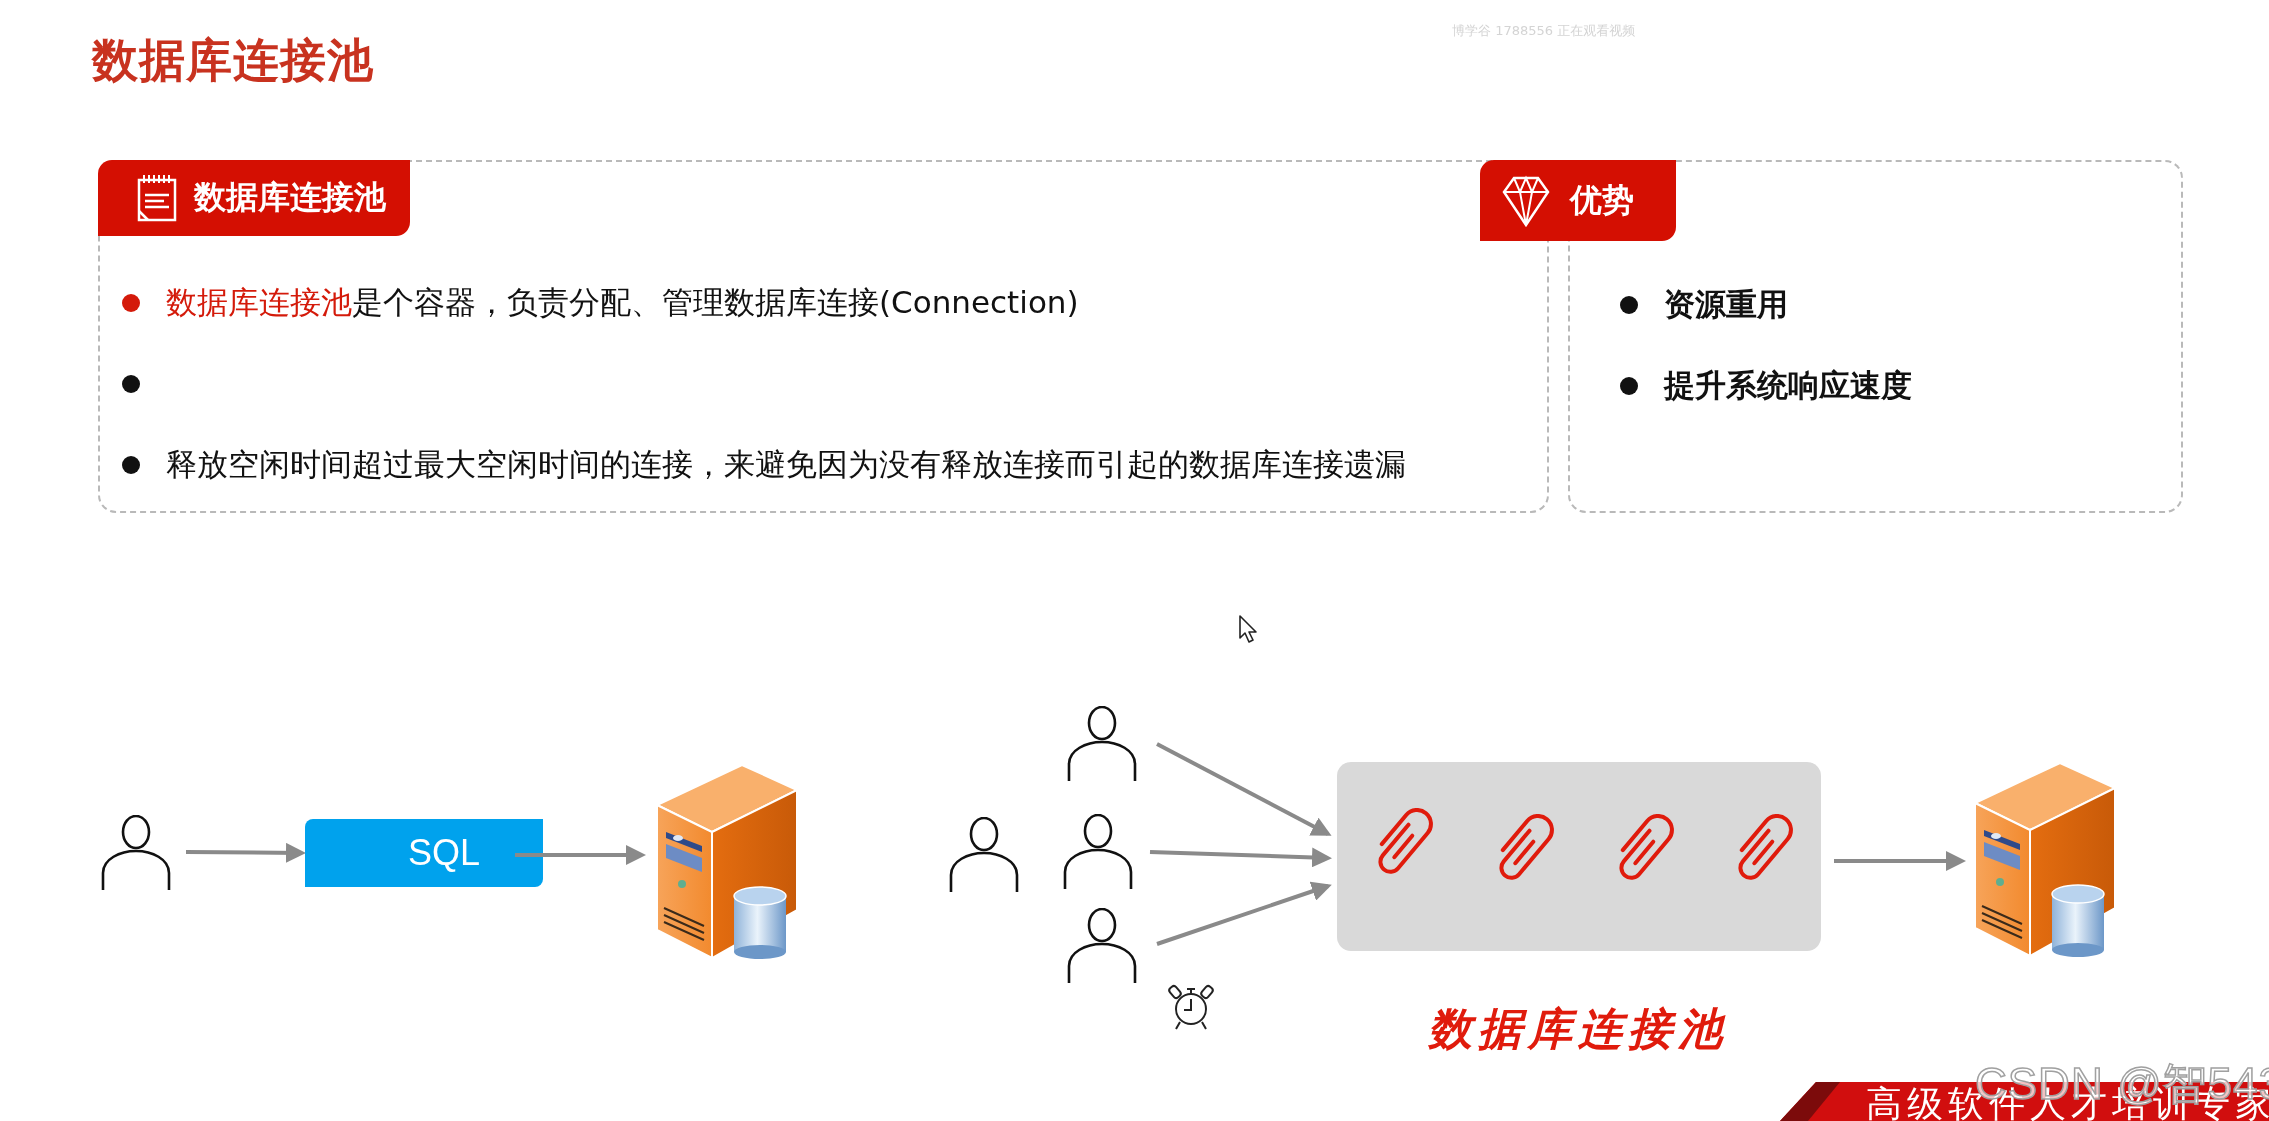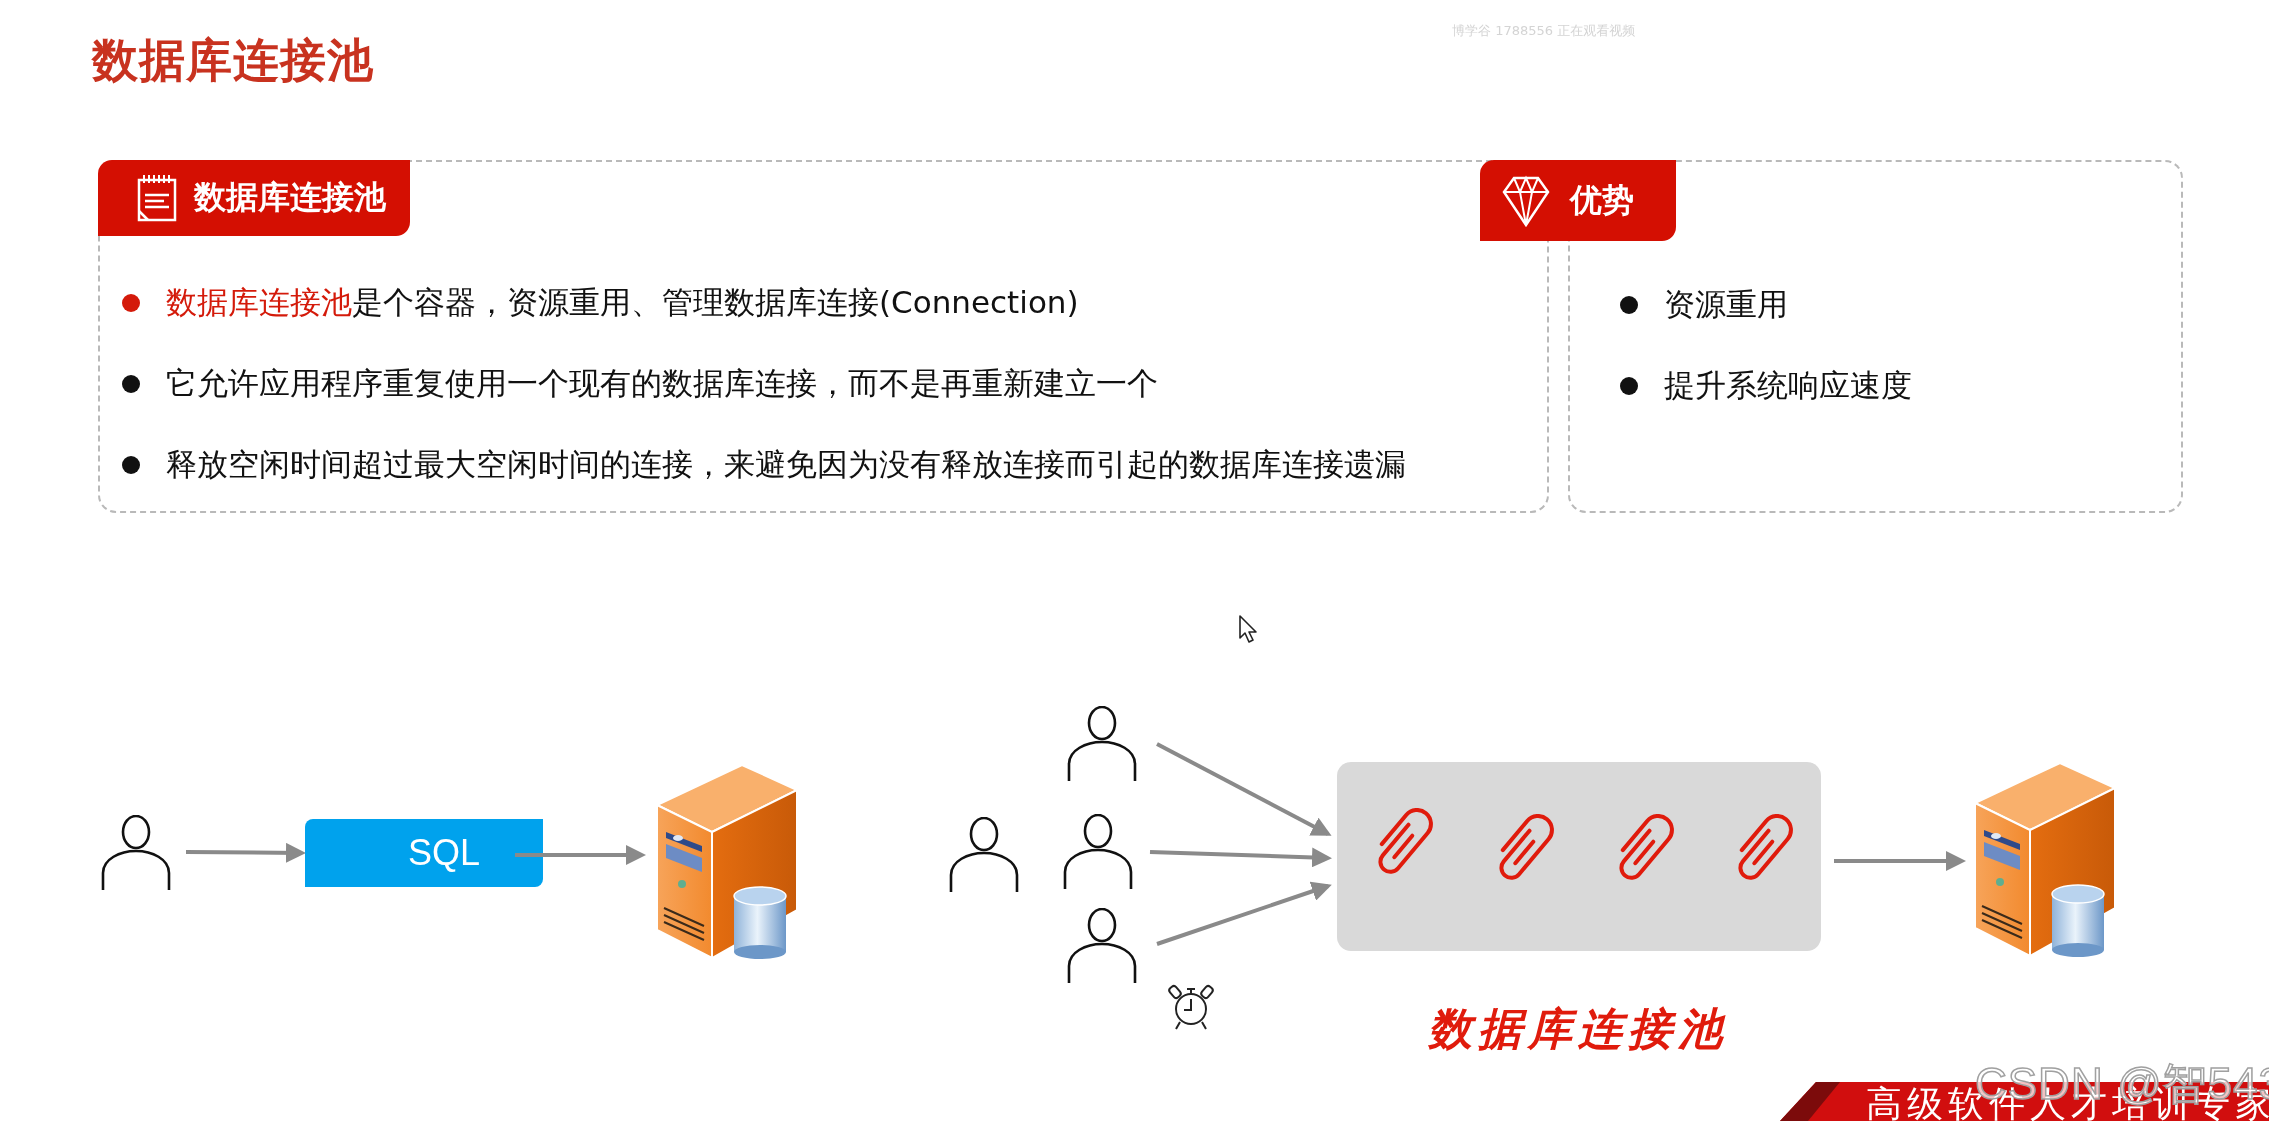--- a/index.html
+++ b/index.html
@@ -121,43 +121,42 @@
     <path d="M9 22 H33 M9 28 H28 M9 34 H33" stroke="#fff" stroke-width="2.5"></path>
     <path d="M3 38 L12 47" stroke="#fff" stroke-width="2.5"></path>
   </svg>
   <span style="margin-left:16px;">数据库连接池</span>
 </div>
 
 <div class="abs" style="left:122px; top:281px;">
   <div class="bullet-row">
     <span class="dot red"></span>
     <span style="margin-left:26px;">
-      <span class="hl">数据库连接池</span><span>是个容器，资源重用、管理数据库连接(Connection)</span>
+      <span class="hl">数据库连接池</span><span>是个容器，负责分配、管理数据库连接(Connection)</span>
     </span>
   </div>
   <div class="bullet-row" style="margin-top:37px;">
     <span class="dot"></span>
-    <span style="margin-left:26px;">它允许应用程序重复使用一个现有的数据库连接，而不是再重新建立一个</span>
   </div>
   <div class="bullet-row" style="margin-top:37px;">
     <span class="dot"></span>
     <span style="margin-left:26px;">释放空闲时间超过最大空闲时间的连接，来避免因为没有释放连接而引起的数据库连接遗漏</span>
   </div>
 </div>
 
 <div class="abs card" style="left:1568px; top:160px; width:615px; height:353px;"></div>
 <div class="abs card-tab" style="left:1480px; top:160px; width:196px; height:81px; padding-left:22px;">
   <svg width="48" height="52" viewBox="0 0 48 52">
     <polygon points="12,3 36,3 46,17 24,50 2,17" fill="none" stroke="#fff" stroke-width="2.5"></polygon>
     <path d="M2 17 H46 M12 3 L18 17 L24 50 L30 17 L36 3 M18 17 L24 3 L30 17" fill="none" stroke="#fff" stroke-width="2"></path>
   </svg>
   <span style="margin-left:20px;">优势</span>
 </div>
 
-<div class="abs" style="left:1620px; top:283px;">
+<div class="abs" style="left:1620px; top:283px;font-weight:bold;">
   <div class="bullet-row">
     <span class="dot"></span>
     <span style="margin-left:26px;">资源重用</span>
   </div>
   <div class="bullet-row" style="margin-top:37px;align-items:center;">
     <span class="dot"></span>
     <span style="margin-left:26px;">提升系统响应速度</span>
   </div>
 </div>
 

